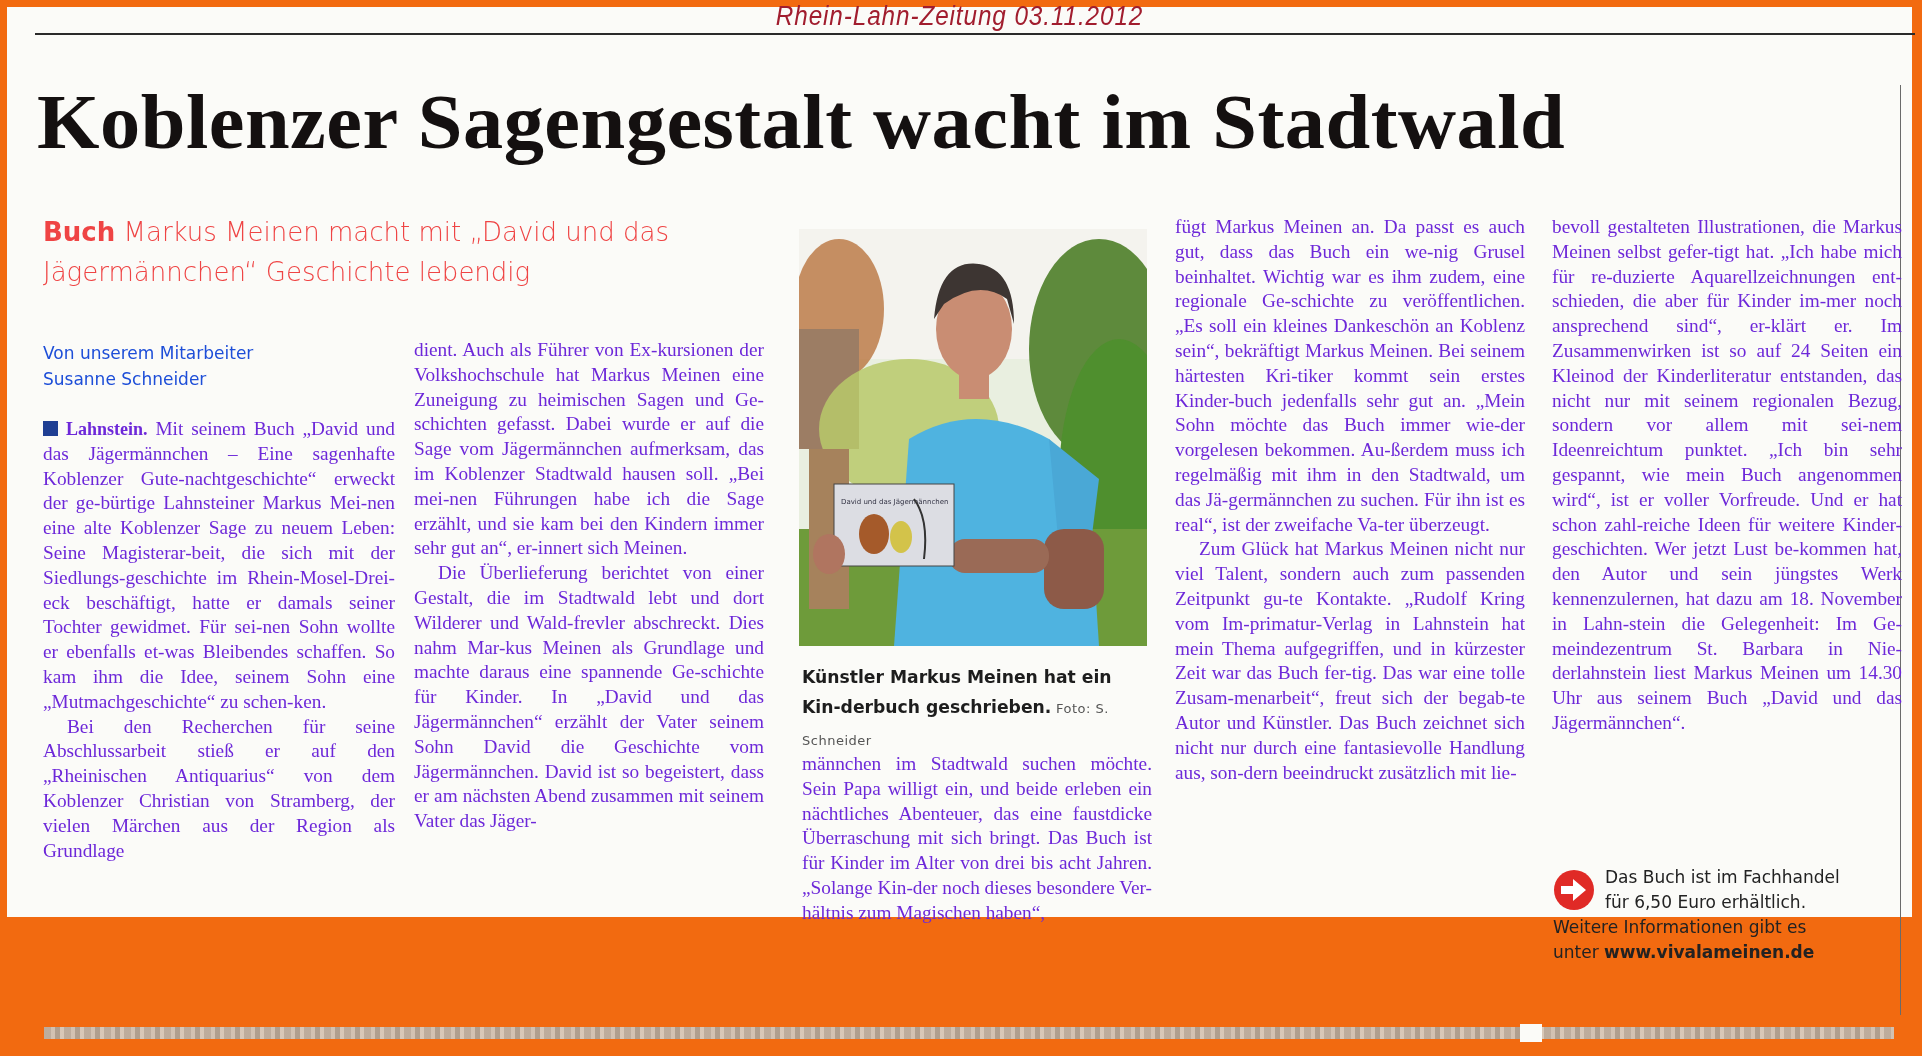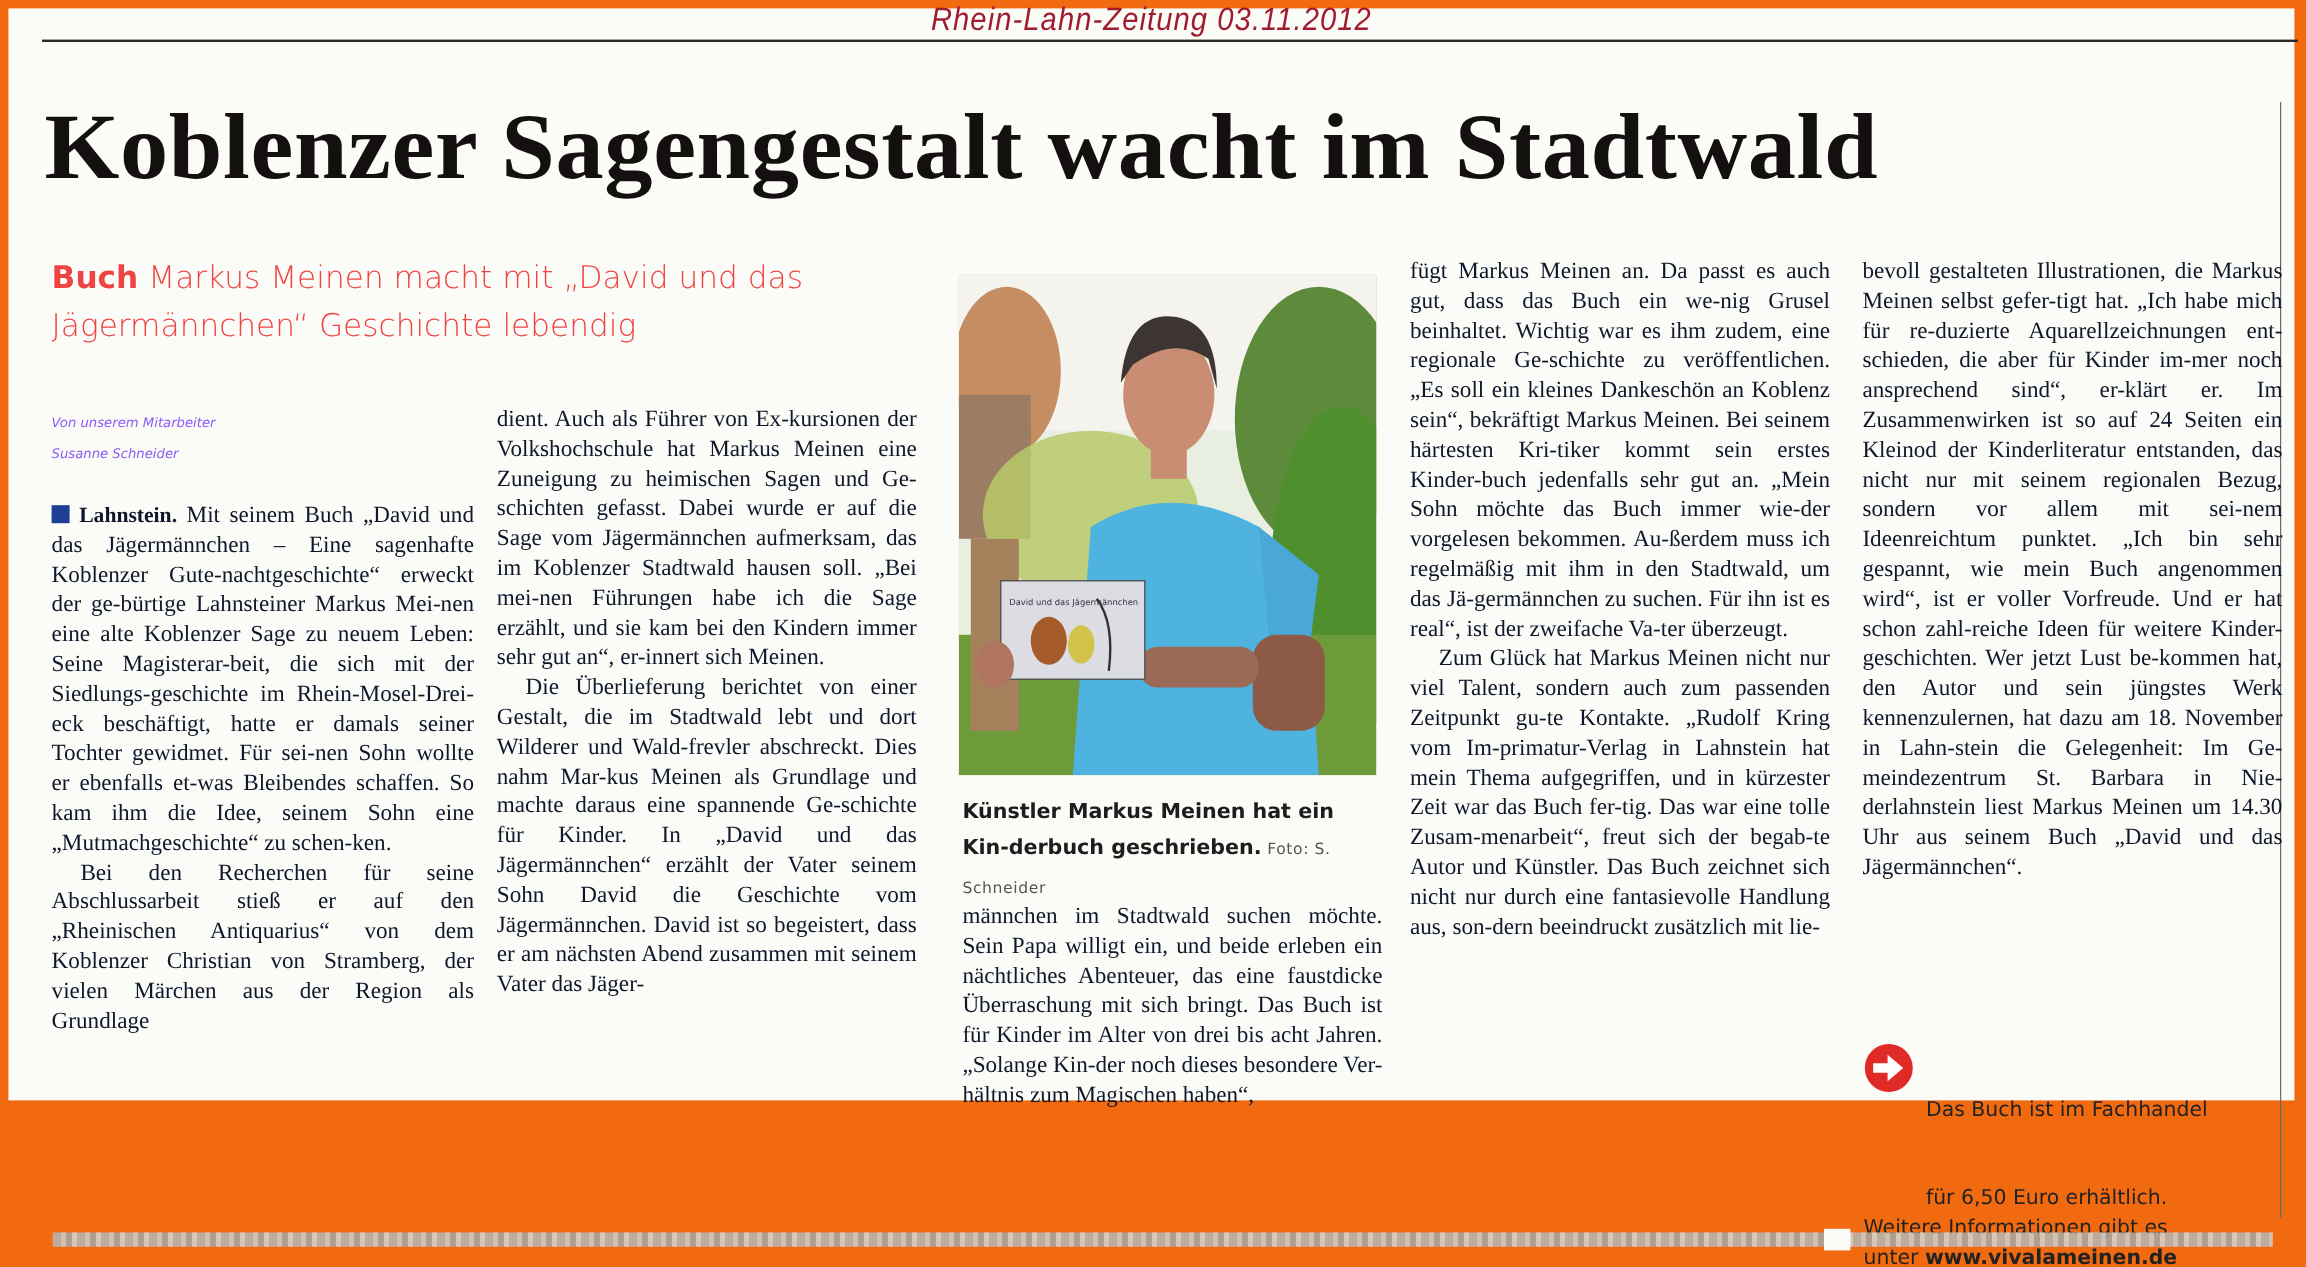--- a/index.html
+++ b/index.html
@@ -34,25 +34,25 @@
     position: absolute; left: 1893px; top: 78px; width: 1px; height: 930px; background: #6a6a6a;
   }
   .subhead {
     position: absolute; left: 36px; top: 205px; width: 720px;
     font-family: "DejaVu Sans", sans-serif; font-size: 26px; line-height: 40px;
     color: #ef4444; font-weight: 300;
   }
   .subhead b { font-weight: bold; }
   .byline {
     position: absolute; left: 36px; top: 333px; width: 320px;
-    font-family: "DejaVu Sans", sans-serif; font-size: 11px; line-height: 26px; color: #8b5cf6; font-style: italic;
+    font-family: "DejaVu Sans", sans-serif; font-size: 17px; line-height: 26px; color: #1d4ed8;
   }
   .col {
     position: absolute; font-family: "Liberation Serif", serif;
-    font-size: 19.3px; line-height: 24.8px; color: #0f172a;
+    font-size: 19.3px; line-height: 24.8px; color: #6d28d9;
     text-align: justify; hyphens: manual;
   }
   .col p { margin: 0; text-indent: 0; }
   .col p.indent { text-indent: 24px; }
   .col1 { left: 36px; top: 410px; width: 352px; }
   .col2 { left: 407px; top: 331px; width: 350px; }
   .col3 { left: 795px; top: 745px; width: 350px; }
   .col4 { left: 1168px; top: 208px; width: 350px; }
   .col5 { left: 1545px; top: 208px; width: 350px; }
   .dateline { font-family: Liberation Serif, serif; font-weight: bold; font-size: 18px; }
@@ -67,21 +67,21 @@
   .caption {
     position: absolute; left: 795px; top: 655px; width: 350px;
     font-family: "DejaVu Sans", sans-serif; font-size: 17.2px; line-height: 30px;
     font-weight: bold; color: #1d1d1d;
   }
   .credit { font-weight: normal; font-size: 13px; color: #555; letter-spacing: 0.5px; }
   .infobox {
     position: absolute; left: 1546px; top: 858px; width: 350px;
     font-family: "DejaVu Sans", sans-serif; font-size: 17px; line-height: 25px; color: #222;
   }
-  .infobox .first { padding-left: 52px; margin-top: 48px; }
+  .infobox .first { padding-left: 52px; }
   .arrow {
     position: absolute; left: 0; top: 4px; width: 42px; height: 42px;
   }
   .url { font-weight: bold; }
   .bottom-strip {
     position: absolute; left: 37px; top: 1020px; width: 1850px; height: 12px;
     background: repeating-linear-gradient(90deg, #b8b4ac 0 7px, #cfcbc3 7px 11px, #a9a59c 11px 16px, #d6d2ca 16px 20px);
     opacity: 0.9;
   }
   .gap { position: absolute; left: 1513px; top: 1017px; width: 22px; height: 18px; background: #fbfbf8; }

